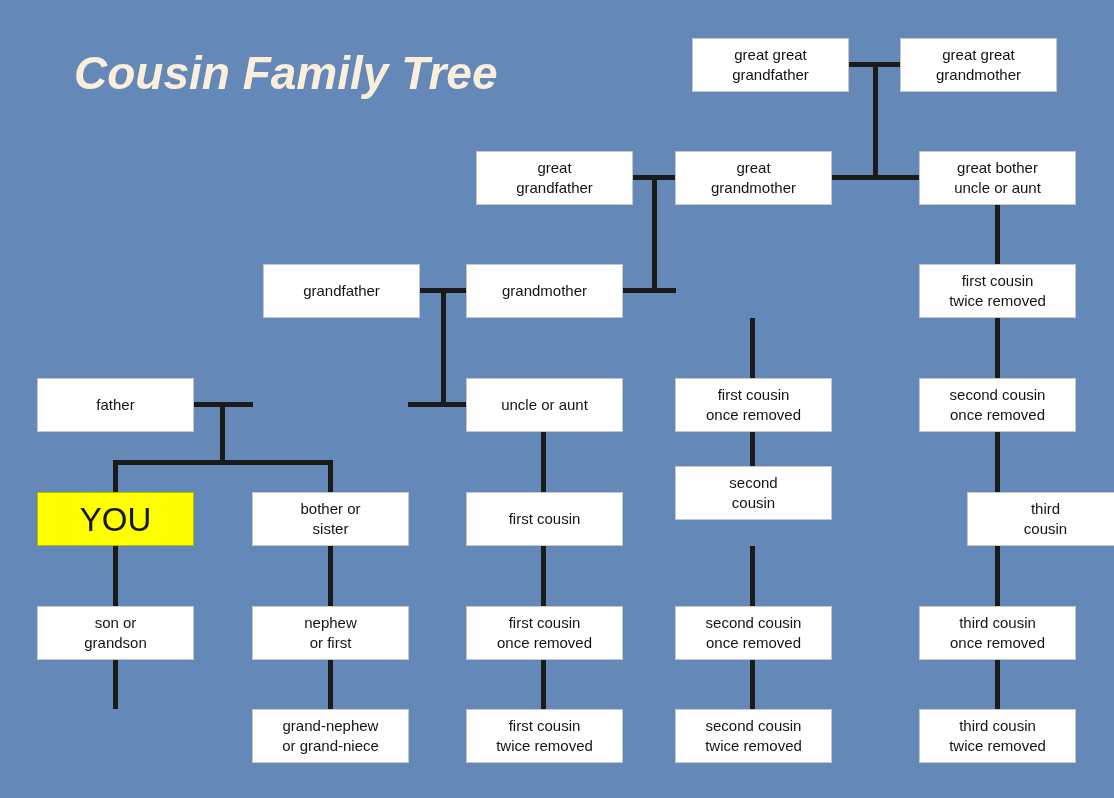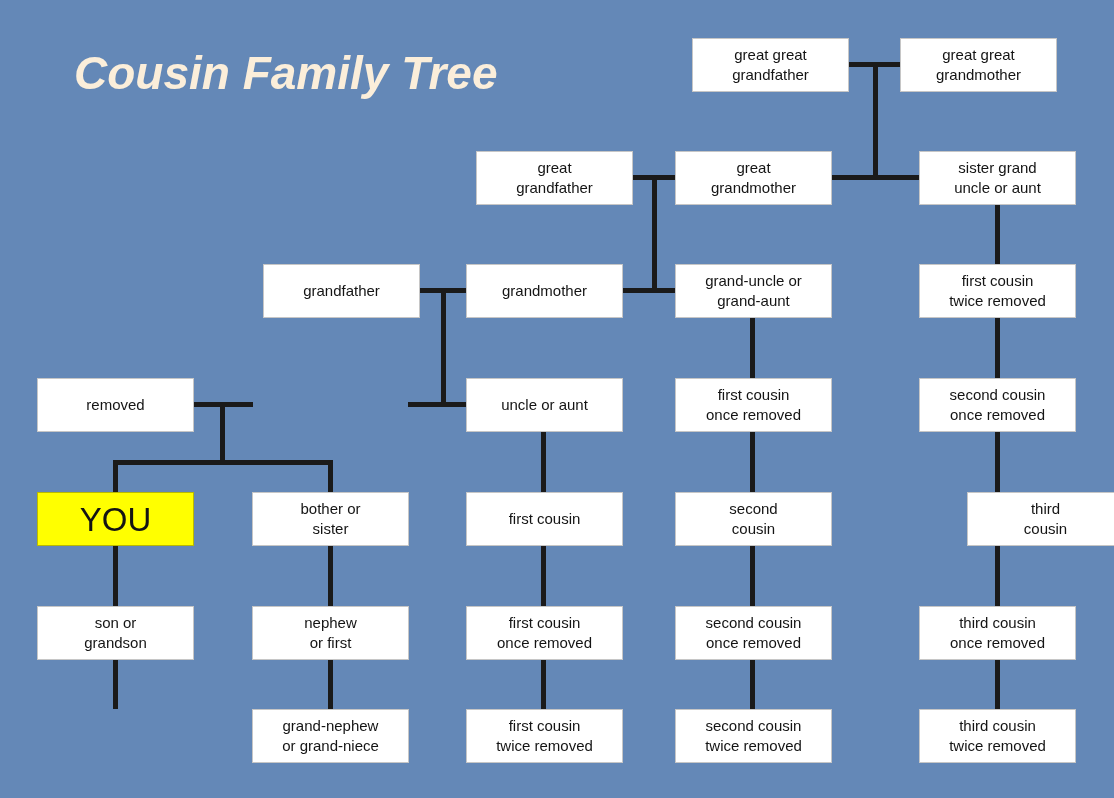--- a/index.html
+++ b/index.html
@@ -40,21 +40,21 @@
   }
   .ln{position:absolute;background:#1a1a1a;z-index:1;}
   .hl{height:5px;}
   .vl{width:5px;}
 
   
   .n-ggf{left:692px;top:38px}   .n-ggm{left:900px;top:38px}
   .n-g2f{left:476px;top:151px}  .n-g2m{left:675px;top:151px}  .n-g2u{left:919px;top:151px}
   .n-gf{left:263px;top:264px}   .n-gm{left:466px;top:264px}   .n-gu{left:675px;top:264px}   .n-fc2u{left:919px;top:264px}
   .n-fa{left:37px;top:378px}    .n-mo{left:252px;top:378px}   .n-un{left:466px;top:378px}   .n-fc1u{left:675px;top:378px} .n-sc1u{left:919px;top:378px}
-  .n-you{left:37px;top:492px}   .n-bro{left:252px;top:492px}  .n-fc{left:466px;top:492px}   .n-sc{left:675px;top:492px}   .n-tc{left:967px;top:492px}
+  .n-you{left:37px;top:492px}   .n-bro{left:252px;top:492px}  .n-fc{left:466px;top:492px}   .n-sc{left:675px;top:466px}   .n-tc{left:967px;top:492px}
   .n-son{left:37px;top:606px}   .n-nep{left:252px;top:606px}  .n-fc1d{left:466px;top:606px} .n-sc1d{left:675px;top:606px} .n-tc1{left:919px;top:606px}
   .n-gson{left:37px;top:709px}  .n-gnep{left:252px;top:709px} .n-fc2d{left:466px;top:709px} .n-sc2d{left:675px;top:709px} .n-tc2{left:919px;top:709px}
 </style>
 </head>
 <body>
 
 <div class="canvas">
 
   <div class="title">Cousin Family Tree</div>
 
@@ -95,31 +95,29 @@
 
   <div class="node n-ggf">great great
 grandfather</div>
   <div class="node n-ggm">great great
 grandmother</div>
 
   <div class="node n-g2f">great
 grandfather</div>
   <div class="node n-g2m">great
 grandmother</div>
-  <div class="node n-g2u">sister grand
+  <div class="node n-g2u">great bother
 uncle or aunt</div>
 
   <div class="node n-gf">grandfather</div>
   <div class="node n-gm">grandmother</div>
-  <div class="node n-gu">grand-uncle or
-grand-aunt</div>
   <div class="node n-fc2u">first cousin
 twice removed</div>
 
-  <div class="node n-fa">removed</div>
+  <div class="node n-fa">father</div>
   <div class="node n-un">uncle or aunt</div>
   <div class="node n-fc1u">first cousin
 once removed</div>
   <div class="node n-sc1u">second cousin
 once removed</div>
 
   <div class="node you n-you">YOU</div>
   <div class="node n-bro">bother or
 sister</div>
   <div class="node n-fc">first cousin</div>

